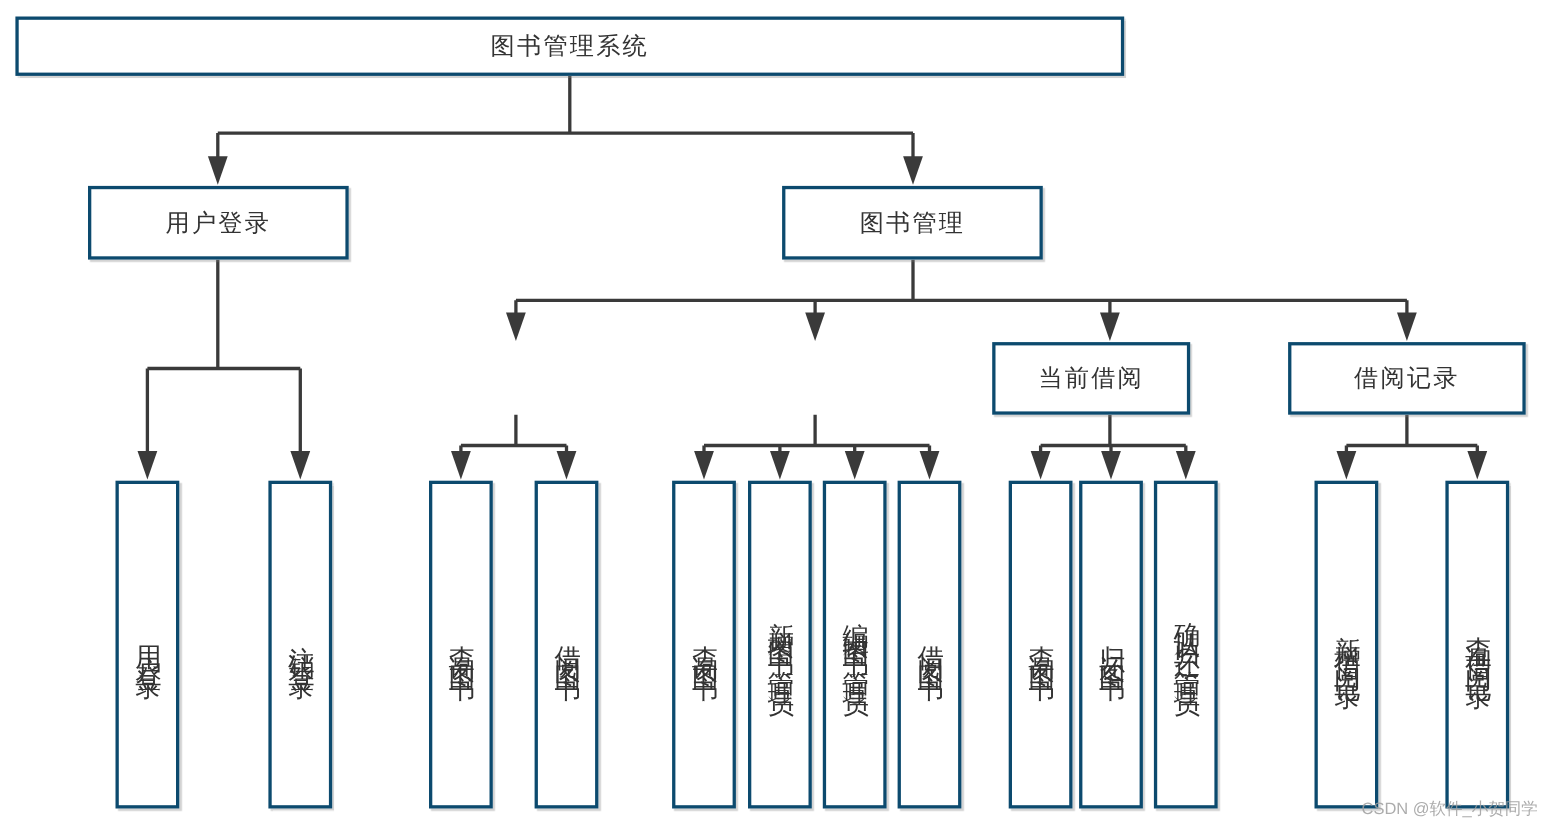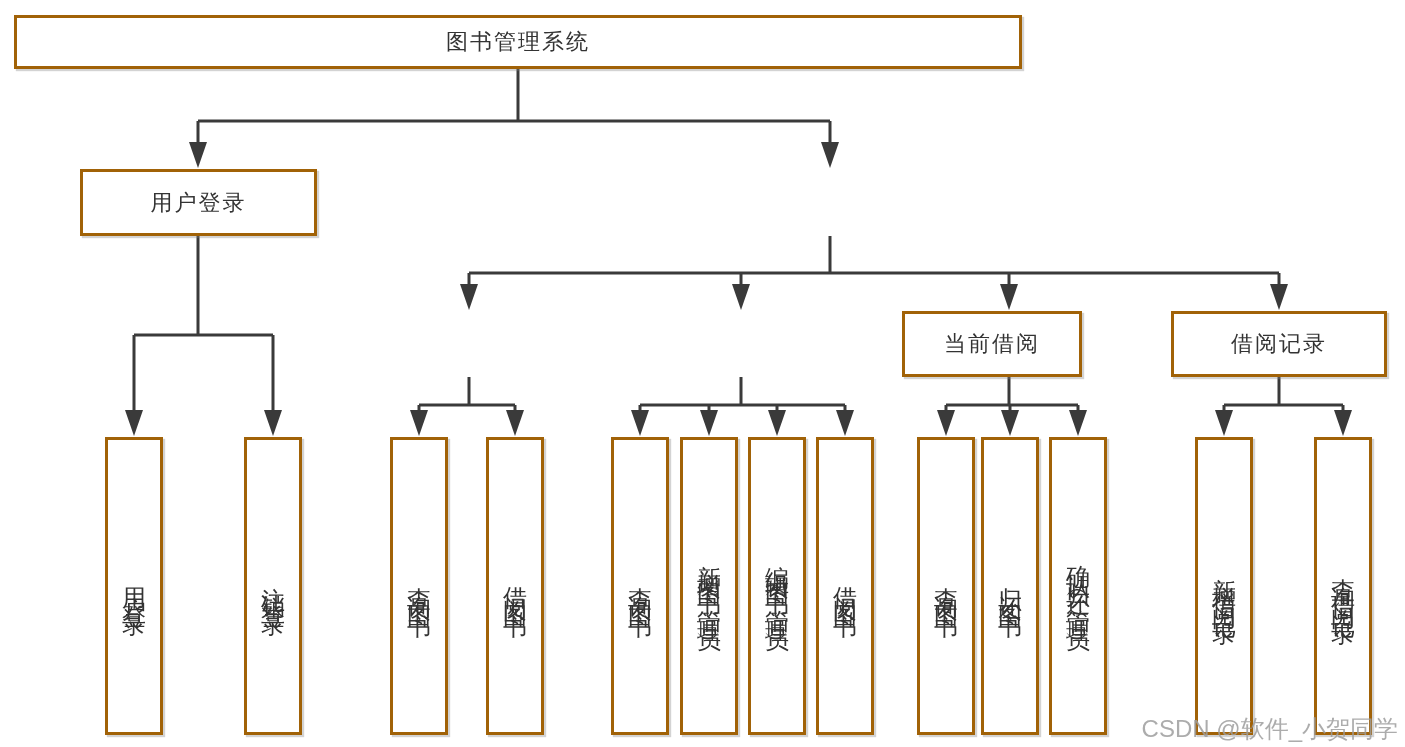--- a/index.html
+++ b/index.html
@@ -17,21 +17,21 @@
   }
   .connectors {
     position: absolute;
     left: 0;
     top: 0;
     z-index: 1;
   }
   .node {
     position: absolute;
     box-sizing: border-box;
-    border: 3px solid #a16207;
+    border: 3px solid #0c4a6e;
     background: #ffffff;
     color: #333333;
     display: flex;
     align-items: center;
     justify-content: center;
     box-shadow: 2px 2px 1px rgba(130,130,130,0.35);
     z-index: 2;
   }
   .node.h span {
     font-size: 22px;
@@ -56,21 +56,21 @@
   .leaf        { top: 437px; width: 58px; height: 298px; }
   .l-a1 { left: 105px; }  .l-a2 { left: 244px; }
   .l-b1 { left: 390px; }  .l-b2 { left: 486px; }
   .l-c1 { left: 611px; }  .l-c2 { left: 680px; }  .l-c3 { left: 748px; }  .l-c4 { left: 816px; }
   .l-d1 { left: 917px; }  .l-d2 { left: 981px; }  .l-d3 { left: 1049px; }
   .l-e1 { left: 1195px; } .l-e2 { left: 1314px; }
   .watermark {
     position: absolute;
     right: 7px;
     bottom: 2px;
-    font-size: 24px;
+    font-size: 15px;
     color: #9e9e9e;
     opacity: 0.85;
     z-index: 5;
     white-space: nowrap;
   }
 </style>
 </head>
 <body>
 
 <div class="canvas">
@@ -122,20 +122,23 @@
     </g>
   </svg>
 
   <div class="node h n-root">
     <span>图书管理系统</span>
   </div>
 
   <div class="node h n-login">
     <span>用户登录</span>
   </div>
+  <div class="node h n-mgmt">
+    <span>图书管理</span>
+  </div>
 
   <div class="node h n-current">
     <span>当前借阅</span>
   </div>
   <div class="node h n-records">
     <span>借阅记录</span>
   </div>
 
   <div class="node v leaf l-a1">
     <span>用户登录</span>

